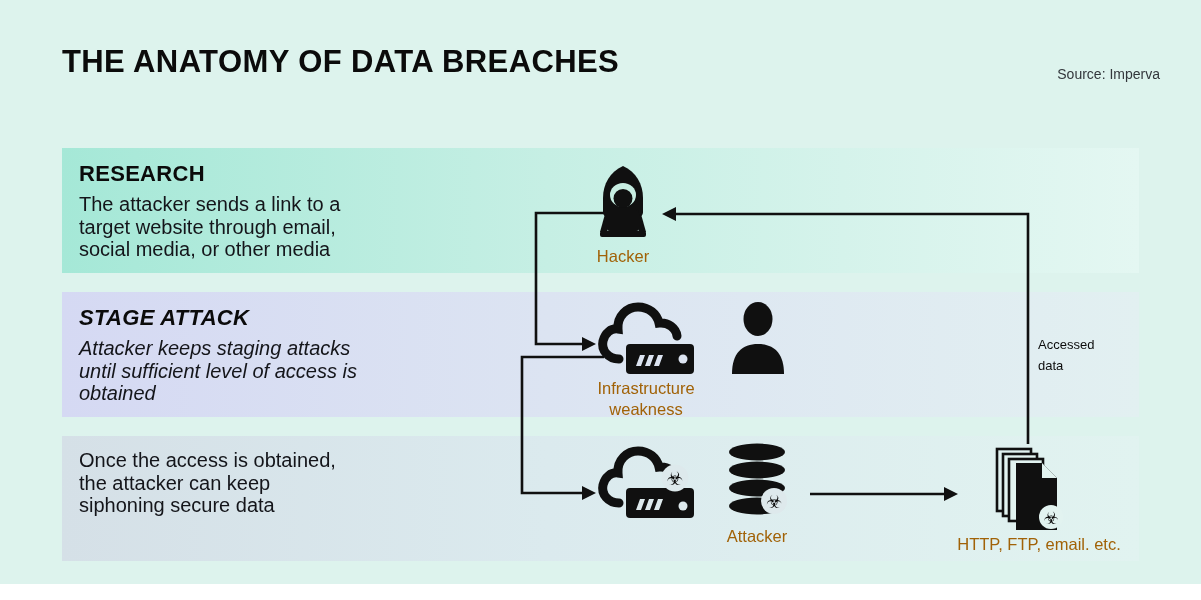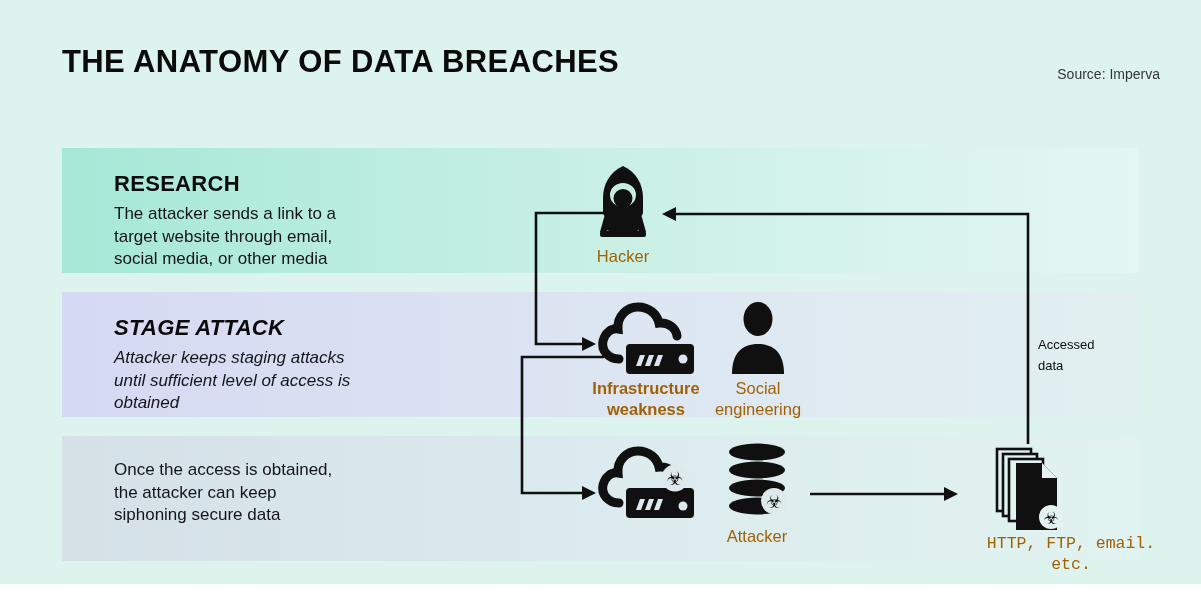--- a/index.html
+++ b/index.html
@@ -14,23 +14,23 @@
     font-size:31px;font-weight:900;letter-spacing:.4px;color:#0b0b0b;
   }
   .source{
     position:absolute;right:61px;top:66px;
     font-size:14px;color:#33373c;
   }
   .band{position:absolute;left:62px;width:1077px;height:125px;}
   .band.research{top:148px;background:linear-gradient(90deg,#a5e8d7 0%,#c6efe4 45%,#e4f7f2 100%);}
   .band.stage{top:292px;background:linear-gradient(90deg,#d5d9f3 0%,#dce4f2 45%,#e2f0f1 100%);font-style:italic;}
   .band.exfil{top:436px;background:linear-gradient(90deg,#d5e0e7 0%,#dbeaee 45%,#e1f3f0 100%);}
-  .stage-text{position:absolute;left:17px;top:23px;margin-left:35px;}
+  .stage-text{position:absolute;left:17px;top:13px;}
   .stage-heading{font-size:22px;font-weight:900;letter-spacing:.3px;margin:0 0 6px 0;color:#0b0b0b;}
-  .stage-body{font-size:17px;line-height:22.5px;color:#14151a;white-space:pre-line;}
+  .stage-body{font-size:20px;line-height:22.5px;color:#14151a;white-space:pre-line;}
   .icon{position:absolute;}
   .node-label{
     position:absolute;font-size:16.5px;line-height:20.5px;color:#a16207;
     text-align:center;white-space:pre-line;
   }
   .accessed{
     position:absolute;left:1038px;top:334px;
     font-size:13px;line-height:21px;color:#0c0c0c;white-space:pre-line;
   }
   svg.overlay{position:absolute;left:0;top:0;pointer-events:none;}
@@ -95,29 +95,27 @@
     <rect class="ink" x="12" y="67" width="46" height="6" rx="2"></rect>
   </svg>
   <div class="node-label" style="left:543px;top:246px;width:160px;">Hacker</div>
 
   <svg class="icon" style="left:596px;top:298px;" width="100" height="80" viewBox="0 0 100 80">
     <path d="M23 61 C12 61 5 52 7 43 C9 35 15 30 22 31 C21 18 31 9 42 9 C53 9 61 16 63 25 C72 24 80 30 81 38" fill="none" stroke="#101010" stroke-width="9" stroke-linecap="round"></path>
     <rect class="ink" x="30" y="46" width="68" height="30" rx="4"></rect>
     <path d="M40 68 L44 57 L49 57 L45 68 Z M49 68 L53 57 L58 57 L54 68 Z M58 68 L62 57 L67 57 L63 68 Z" fill="#dce4f1"></path>
     <circle cx="87" cy="61" r="4.5" fill="#dce4f1"></circle>
   </svg>
-  <div class="node-label" style="left:566px;top:378px;width:160px;font-weight:bold;">Infrastructure
+  <div class="node-label" style="left:566px;top:378px;width:160px;">Infrastructure
 weakness</div>
 
   <svg class="icon" style="left:730px;top:302px;" width="56" height="72" viewBox="0 0 56 72">
     <ellipse class="ink" cx="28" cy="17" rx="14.5" ry="17"></ellipse>
     <path class="ink" d="M2 72 C2 51 12 42 28 42 C44 42 54 51 54 72 Z"></path>
   </svg>
-  <div class="node-label" style="left:678px;top:378px;width:160px;">Social
-engineering</div>
 
   <svg class="icon" style="left:596px;top:442px;" width="100" height="80" viewBox="0 0 100 80">
     <path d="M23 61 C12 61 5 52 7 43 C9 35 15 30 22 31 C21 18 31 9 42 9 C53 9 61 16 63 25 C72 24 80 30 81 38" fill="none" stroke="#101010" stroke-width="9" stroke-linecap="round"></path>
     <rect class="ink" x="30" y="46" width="68" height="30" rx="4"></rect>
     <path d="M40 68 L44 57 L49 57 L45 68 Z M49 68 L53 57 L58 57 L54 68 Z M58 68 L62 57 L67 57 L63 68 Z" fill="#dde9ec"></path>
     <circle cx="87" cy="64" r="4.5" fill="#dde9ec"></circle>
     <circle cx="79" cy="36" r="13.5" fill="#dde9ec"></circle>
     <text x="79" y="43" text-anchor="middle" font-size="19" fill="#0b0b0b" font-family="DejaVu Sans">☣</text>
   </svg>
 
@@ -133,18 +131,18 @@
 
   <svg class="icon" style="left:994px;top:446px;" width="72" height="86" viewBox="0 0 72 86">
     <rect x="3" y="3" width="34" height="62" fill="none" stroke="#101010" stroke-width="2.6"></rect>
     <rect x="9" y="8" width="34" height="62" fill="#e2f3f0" stroke="#101010" stroke-width="2.6"></rect>
     <rect x="15" y="13" width="34" height="62" fill="#e2f3f0" stroke="#101010" stroke-width="2.6"></rect>
     <path class="ink" d="M22 17 H48 L63 32 V84 H22 Z"></path>
     <path d="M48 17 L63 32 H48 Z" fill="#e2f3f0"></path>
     <circle cx="57" cy="71" r="12" fill="#e2f3f0"></circle>
     <text x="57" y="77.5" text-anchor="middle" font-size="17" fill="#0b0b0b" font-family="DejaVu Sans">☣</text>
   </svg>
-  <div class="node-label" style="left:971px;top:534px;width:200px;font-family:Liberation Mono, monospace;">HTTP, FTP, email. etc.</div>
+  <div class="node-label" style="left:939px;top:534px;width:200px;">HTTP, FTP, email. etc.</div>
 
   <div class="accessed">Accessed
 data</div>
 
 </div>
 
 </body></html>

